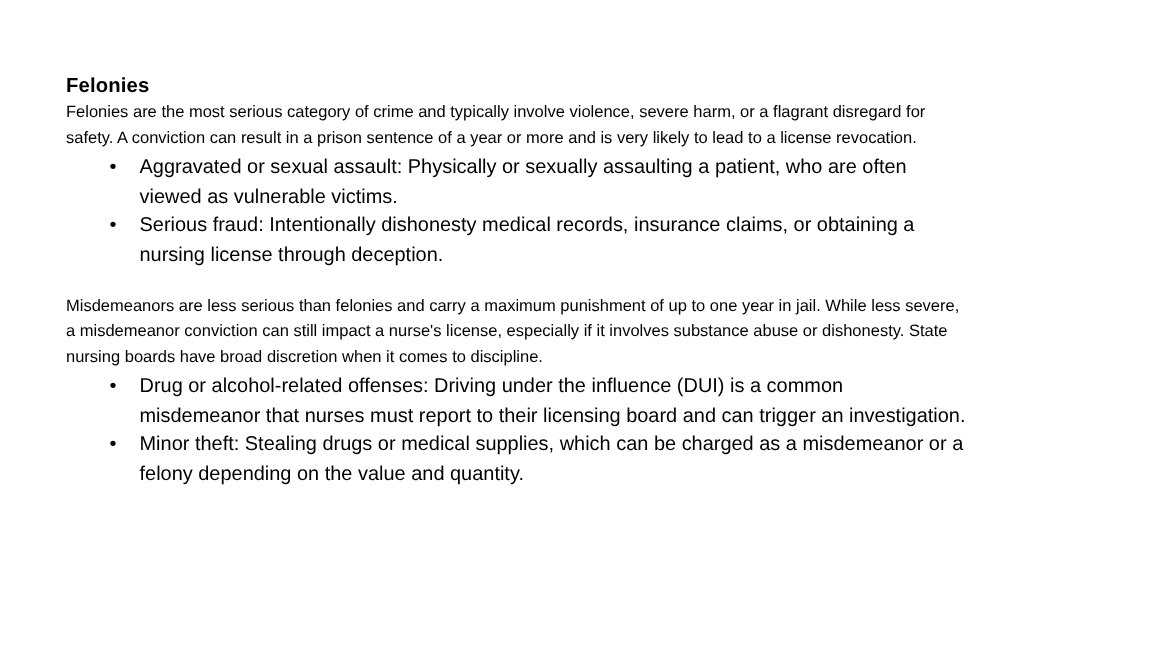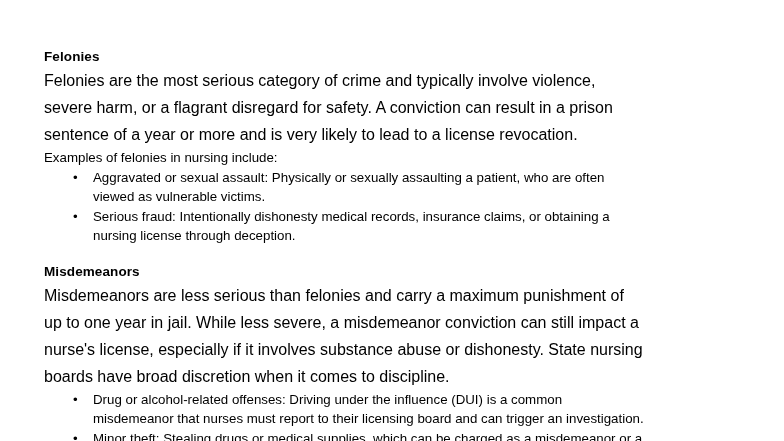--- a/index.html
+++ b/index.html
@@ -29,22 +29,22 @@
     margin-top: 17px;
   }
   h2.heading {
     font-size: 13.5px;
     font-weight: bold;
     line-height: 18px;
     margin: 0 0 1px 0;
     letter-spacing: 0.1px;
   }
   p.para {
-    font-size: 16px;
-    line-height: 27px;
+    font-size: 11px;
+    line-height: 17px;
     margin: 0;
     letter-spacing: 0.0px;
   }
   p.lead-in {
     font-size: 13.3px;
     line-height: 19.5px;
     margin: 0;
   }
   ul.bullets {
     list-style: none;
@@ -68,29 +68,27 @@
   }
 </style>
 </head>
 <body>
 
 <div class="page">
 
   <div class="section">
     <h2 class="heading">Felonies</h2>
     <p class="para">Felonies are the most serious category of crime and typically involve violence, severe harm, or a flagrant disregard for safety. A conviction can result in a prison sentence of a year or more and is very likely to lead to a license revocation.</p>
-    <p class="lead-in">Examples of felonies in nursing include:</p>
     <ul class="bullets">
       <li>Aggravated or sexual assault: Physically or sexually assaulting a patient, who are often viewed as vulnerable victims.</li>
       <li>Serious fraud: Intentionally dishonesty medical records, insurance claims, or obtaining a nursing license through deception.</li>
     </ul>
   </div>
 
   <div class="section">
-    <h2 class="heading">Misdemeanors</h2>
     <p class="para">Misdemeanors are less serious than felonies and carry a maximum punishment of up to one year in jail. While less severe, a misdemeanor conviction can still impact a nurse's license, especially if it involves substance abuse or dishonesty. State nursing boards have broad discretion when it comes to discipline.</p>
     <ul class="bullets">
       <li>Drug or alcohol-related offenses: Driving under the influence (DUI) is a common misdemeanor that nurses must report to their licensing board and can trigger an investigation.</li>
       <li>Minor theft: Stealing drugs or medical supplies, which can be charged as a misdemeanor or a felony depending on the value and quantity.</li>
 
     </ul>
   </div>
 
 </div>
 

